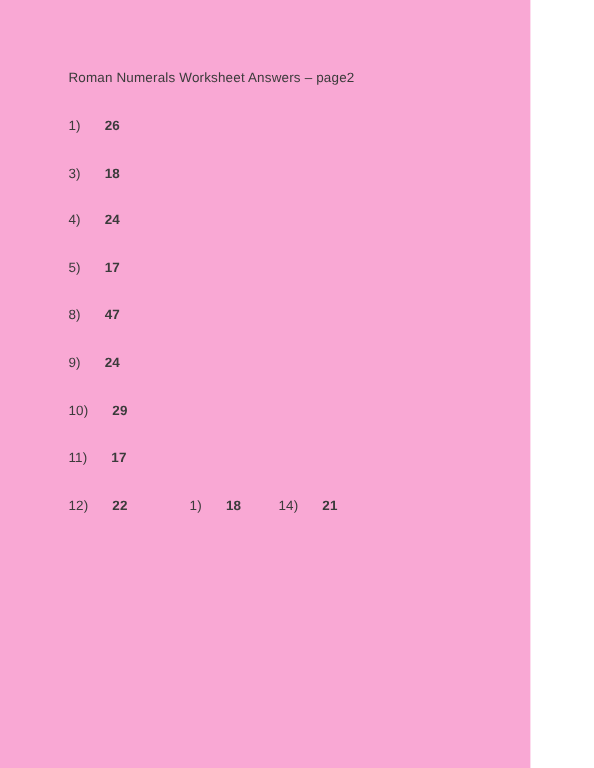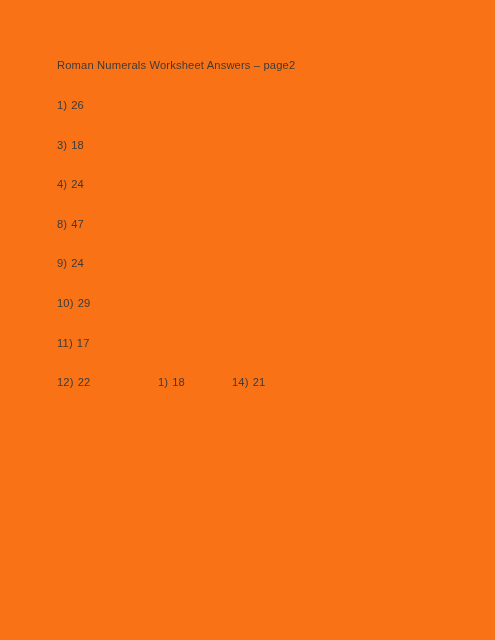--- a/index.html
+++ b/index.html
@@ -9,23 +9,23 @@
   body {
     width: 495px;
     height: 640px;
     background: #ffffff;
     font-family: "Liberation Sans", sans-serif;
     color: #3b3b3b;
     overflow: hidden;
   }
   .page {
     position: relative;
-    width: 495px;
+    width: 442px;
     height: 640px;
-    background: #f97316;
+    background: #f9a8d4;
     box-sizing: border-box;
     padding: 0;
   }
   .doc-title {
     position: absolute;
     left: 57px;
     top: 58px;
     font-size: 11.2px;
     line-height: 14px;
     letter-spacing: 0.15px;
@@ -50,21 +50,22 @@
     line-height: 14px;
     letter-spacing: 0.15px;
     white-space: nowrap;
     color: #3b3b3b;
   }
   .answer-item .num {
     display: inline;
   }
   .answer-item .val {
     display: inline;
-    margin-left: 4px;
+    margin-left: 20px;
+    font-weight: bold;
   }
   .col-0 { left: 57px; }
   .col-1 { left: 158px; }
   .col-2 { left: 232px; }
 </style>
 </head>
 <body>
 
 <div class="page">
 
@@ -84,20 +85,25 @@
         <span class="num">3)</span><span class="val">18</span>
       </div>
     </div>
 
     <div class="answer-row">
       <div class="answer-item col-0">
         <span class="num">4)</span><span class="val">24</span>
       </div>
     </div>
 
+    <div class="answer-row">
+      <div class="answer-item col-0">
+        <span class="num">5)</span><span class="val">17</span>
+      </div>
+    </div>
 
 
 
     <div class="answer-row">
       <div class="answer-item col-0">
         <span class="num">8)</span><span class="val">47</span>
       </div>
     </div>
 
     <div class="answer-row">

